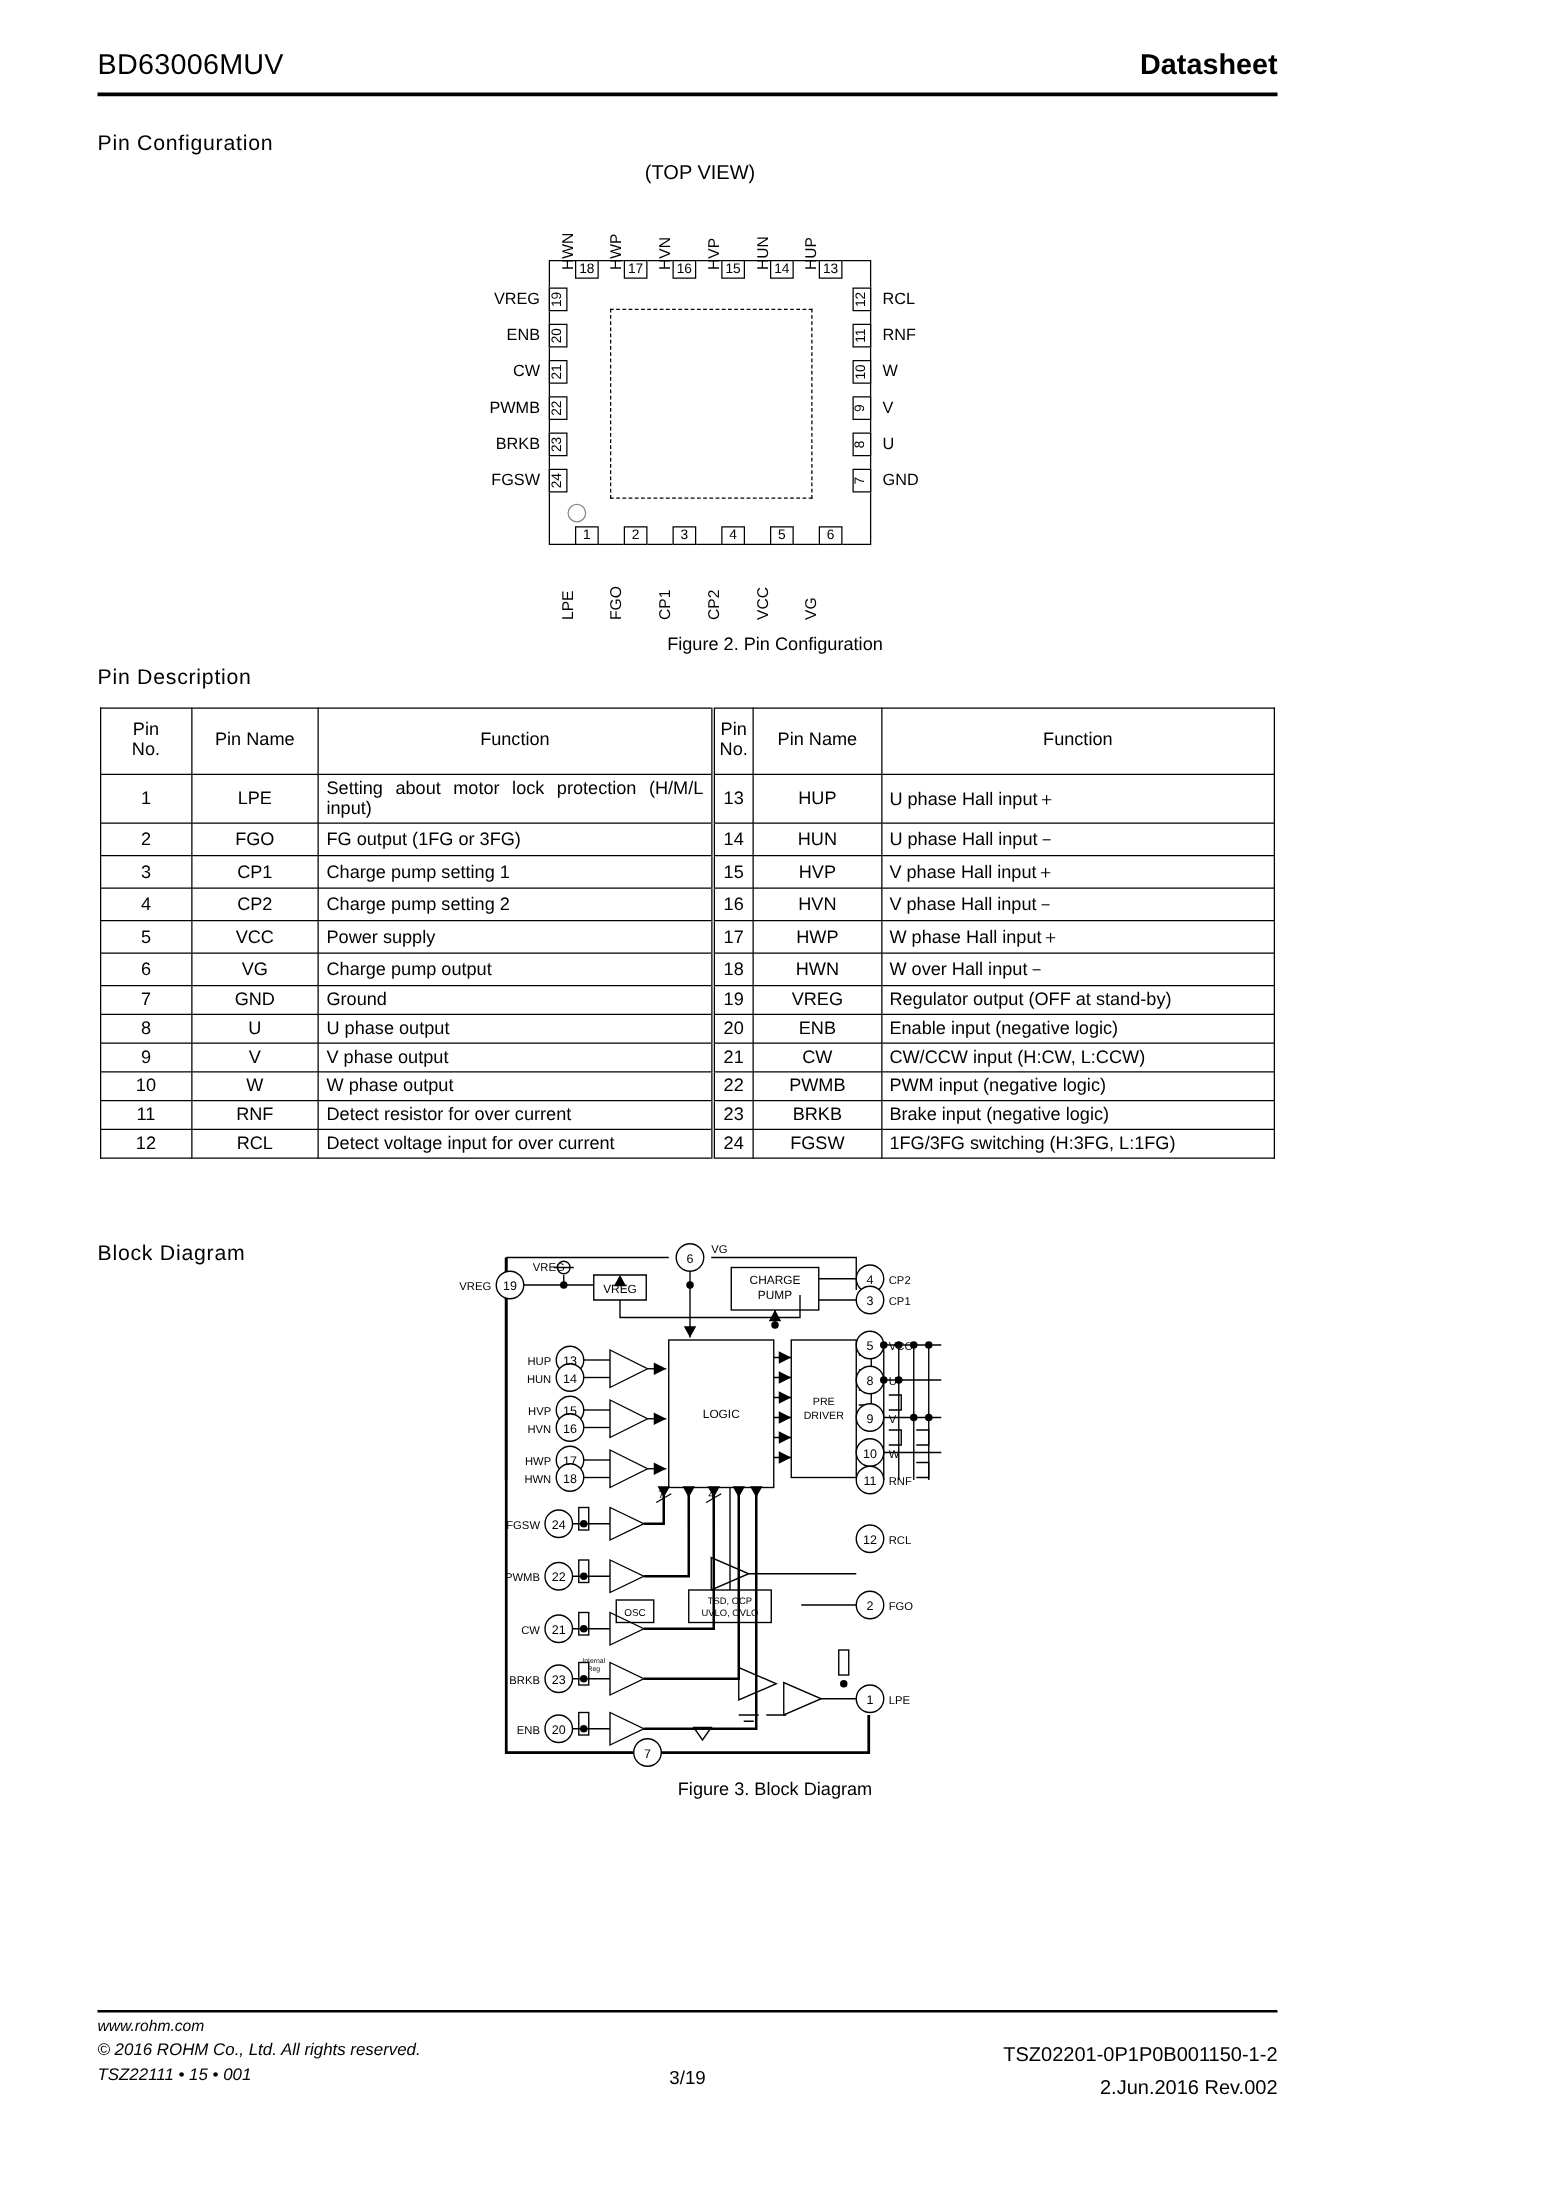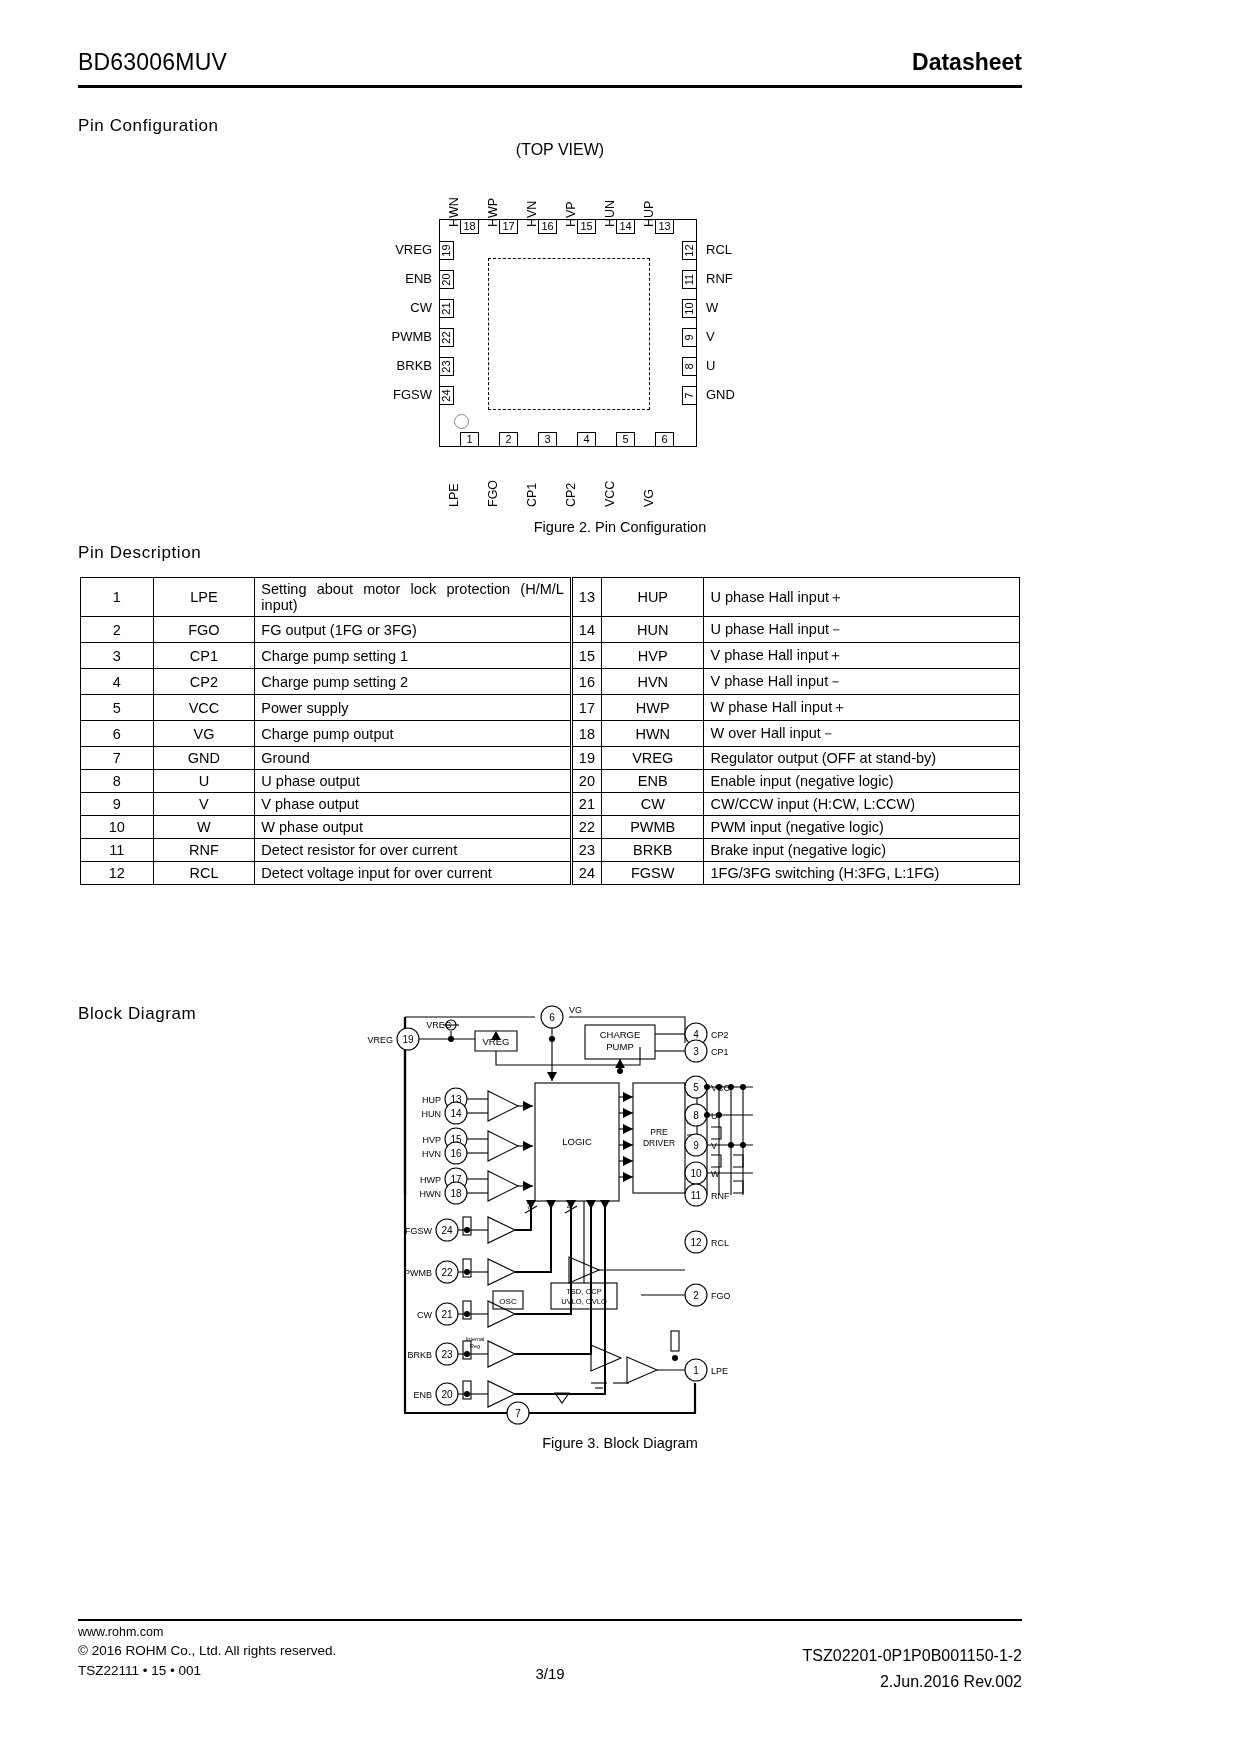--- a/index.html
+++ b/index.html
@@ -10,21 +10,21 @@
   body {
     width: 1240px;
     height: 1754px;
     position: relative;
     font-family: "Liberation Sans", sans-serif;
     color: #000000;
     overflow: hidden;
   }
   .page {
     position: absolute;
-    left: 0; top: 11px;
+    left: 0; top: 0;
     width: 1240px;
     height: 1228px;
   }
 
   
   .header {
     position: absolute;
     left: 78px; top: 38px;
     width: 944px;
     display: flex;
@@ -183,20 +183,21 @@
     position: absolute;
     left: 78px; top: 1612px;
     width: 944px;
     height: 90px;
     font-size: 13.5px;
   }
   .footer-left {
     position: absolute;
     left: 0; top: 0;
     line-height: 1.45;
+    font-style: italic;
   }
   .footer-left .rohm-url { font-size: 12.5px; }
   .footer-center {
     position: absolute;
     left: 0; top: 42px;
     width: 944px;
     text-align: center;
     font-size: 15px;
   }
   .footer-right {
@@ -332,20 +333,34 @@
     <div class="pin-lbl pin-lbl-right" style="left:276px; top:217px;">U</div>
     <div class="pin-lbl pin-lbl-right" style="left:276px; top:246px;">GND</div>
   </div>
 
   <div class="figure-caption" id="cap-fig2">Figure 2. Pin Configuration</div>
 
   <div class="section-title" id="sec-pindesc">Pin Description</div>
 
   <table class="pindesc">
     <tbody>
+        <tr class="hdr-row">
+      <th class="c-no">
+        <div>Pin</div>
+        <div>No.</div>
+      </th>
+      <th class="c-name">Pin Name</th>
+      <th class="c-fn">Function</th>
+      <th class="c-no c-gap">
+        <div>Pin</div>
+        <div>No.</div>
+      </th>
+      <th class="c-name">Pin Name</th>
+      <th class="c-fn">Function</th>
+    </tr>
 
     <tr>
       <td class="c-no">1</td>
       <td class="c-name">LPE</td>
       <td class="c-fn fn-justify">Setting about motor lock protection (H/M/L input)</td>
       <td class="c-no c-gap">13</td>
       <td class="c-name">HUP</td>
       <td class="c-fn">U phase Hall input＋</td>
     </tr>
     <tr>

